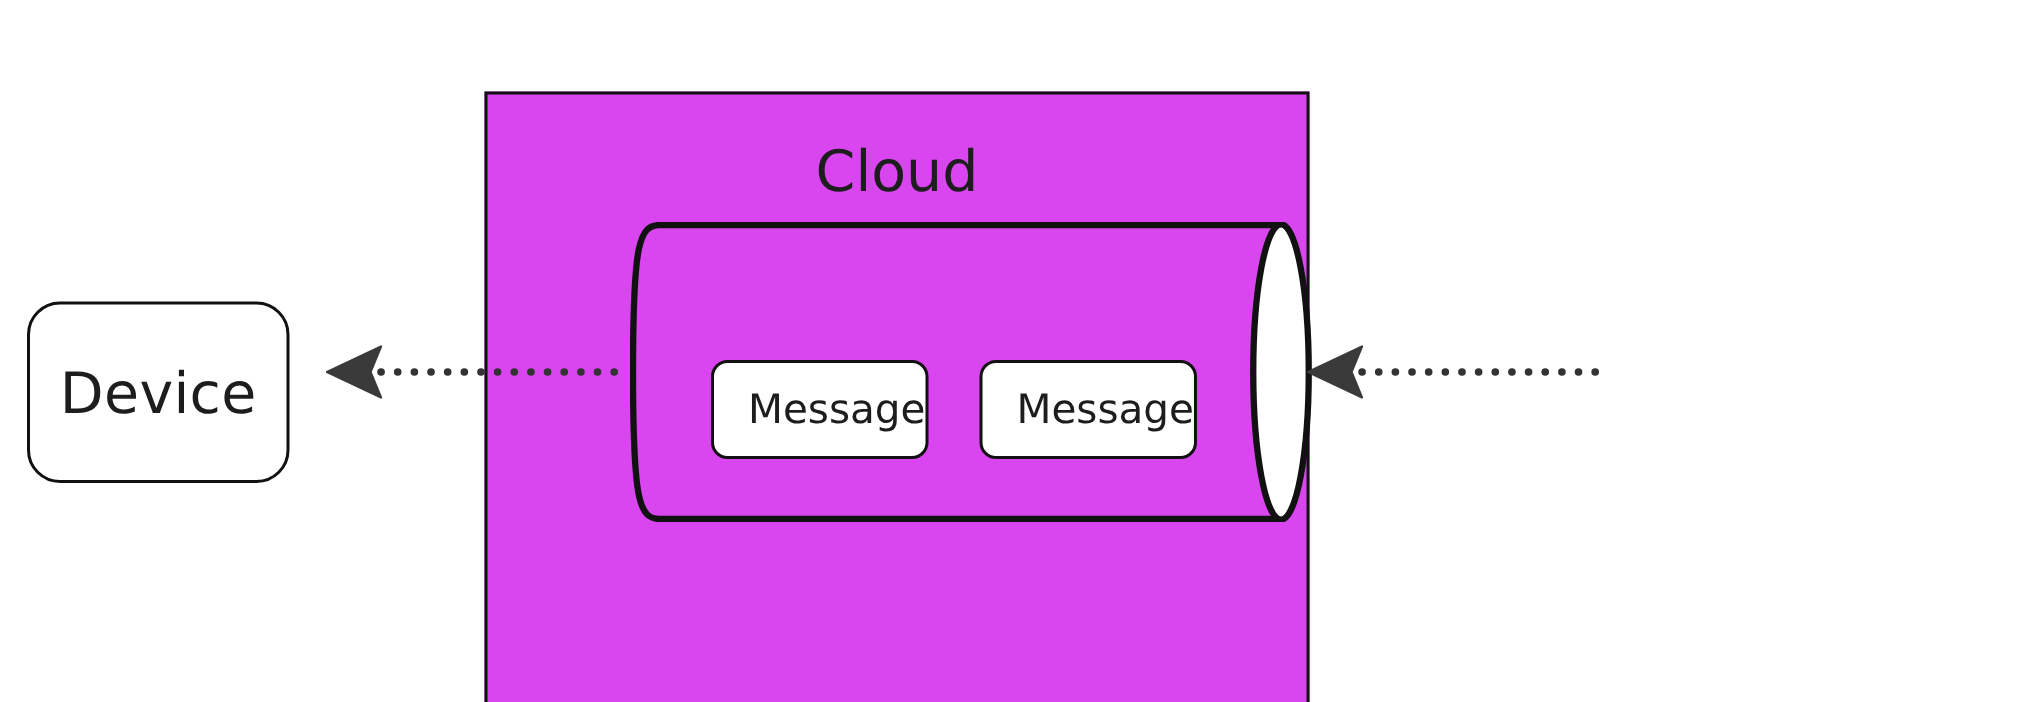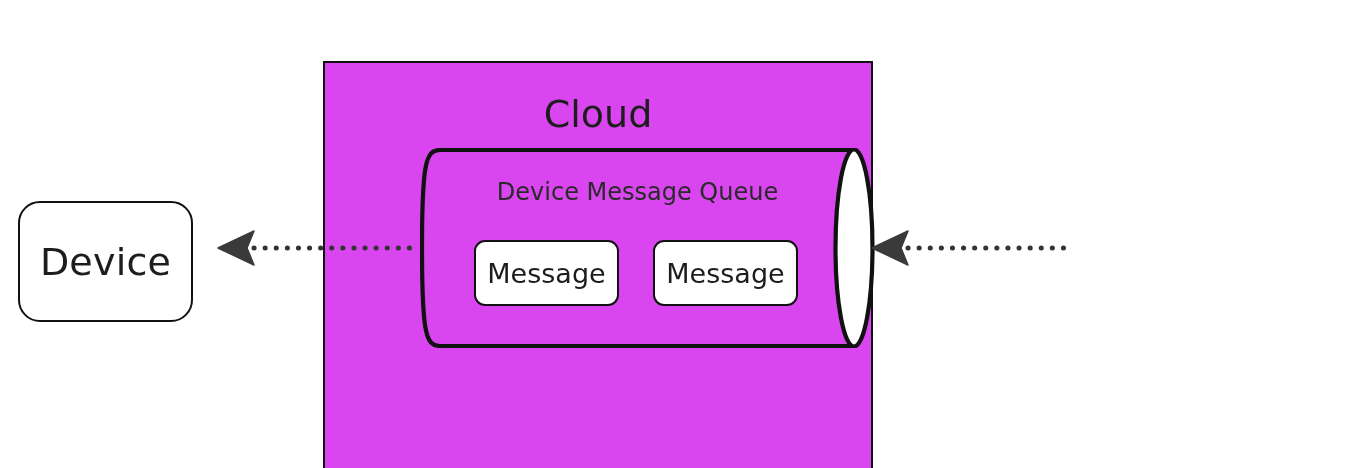--- a/index.html
+++ b/index.html
@@ -82,20 +82,21 @@
     white-space: nowrap;
   }
 
   
   .msg-box {
     border: 2.6px solid #111111;
     border-radius: 11px;
     top: 240px;
     height: 66px;
     width: 145px;
+    justify-content: flex-end;
   }
   #msg-box-1 { left: 474px; }
   #msg-box-2 { left: 653px; }
   .msg-label {
     font-size: 27px;
     line-height: 1;
     color: #1d1d1d;
     white-space: nowrap;
   }
 
@@ -128,21 +129,20 @@
                L 435 2
                M 20 198
                L 435 198
                M 20 2
                C 6 2 2 14 2 100
                C 2 186 6 198 20 198" fill="none" stroke="#111111" stroke-width="4.2" stroke-linecap="round"></path>
 
       <ellipse cx="434" cy="100" rx="18.5" ry="98.5" fill="#ffffff" stroke="#111111" stroke-width="4.2"></ellipse>
     </svg>
   </div>
-  <div id="queue-title">Device Message Queue</div>
 
   <div class="node msg-box" id="msg-box-1">
     <span class="msg-label">Message</span>
   </div>
   <div class="node msg-box" id="msg-box-2">
     <span class="msg-label">Message</span>
   </div>
 
   <div class="edge" id="edge-queue-to-device">
     <svg width="206" height="40" viewBox="0 0 206 40" xmlns="http://www.w3.org/2000/svg" aria-hidden="true">

